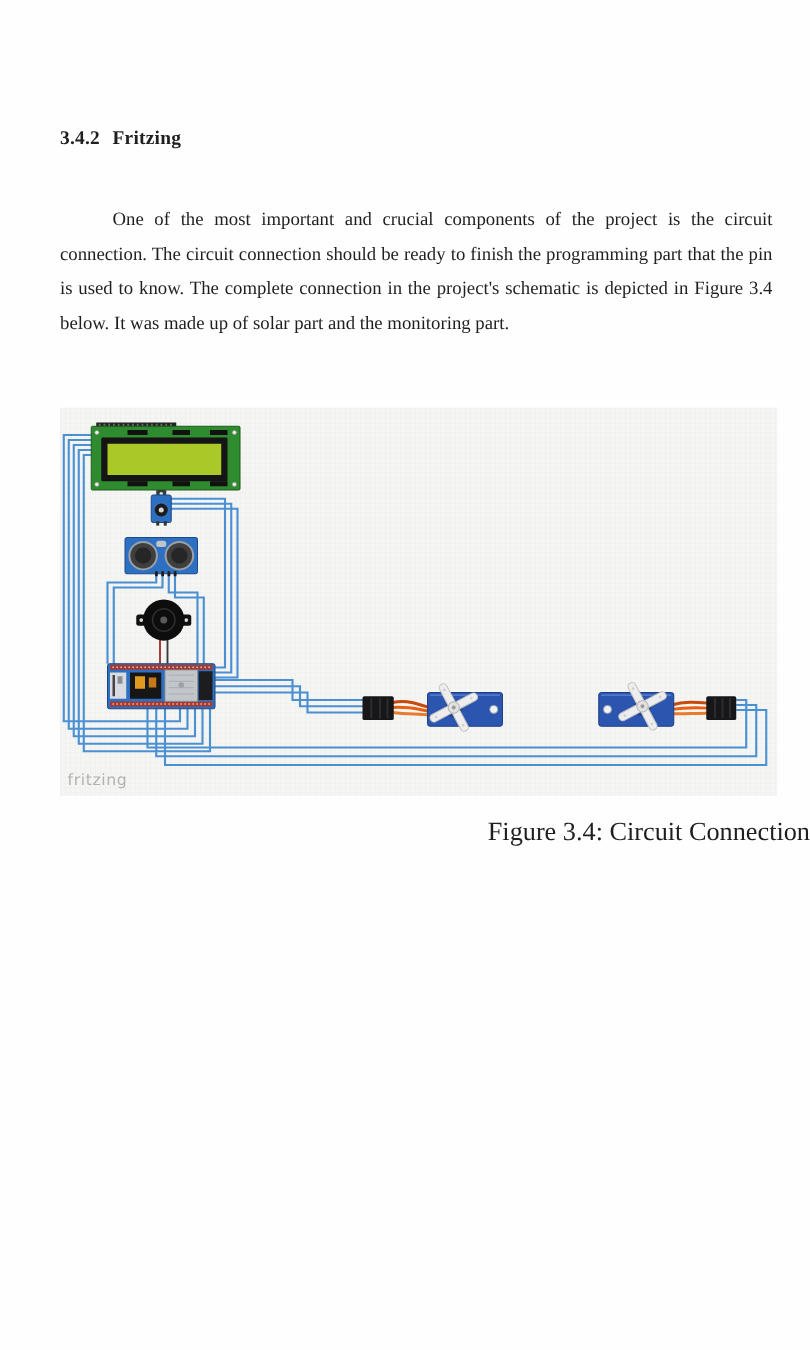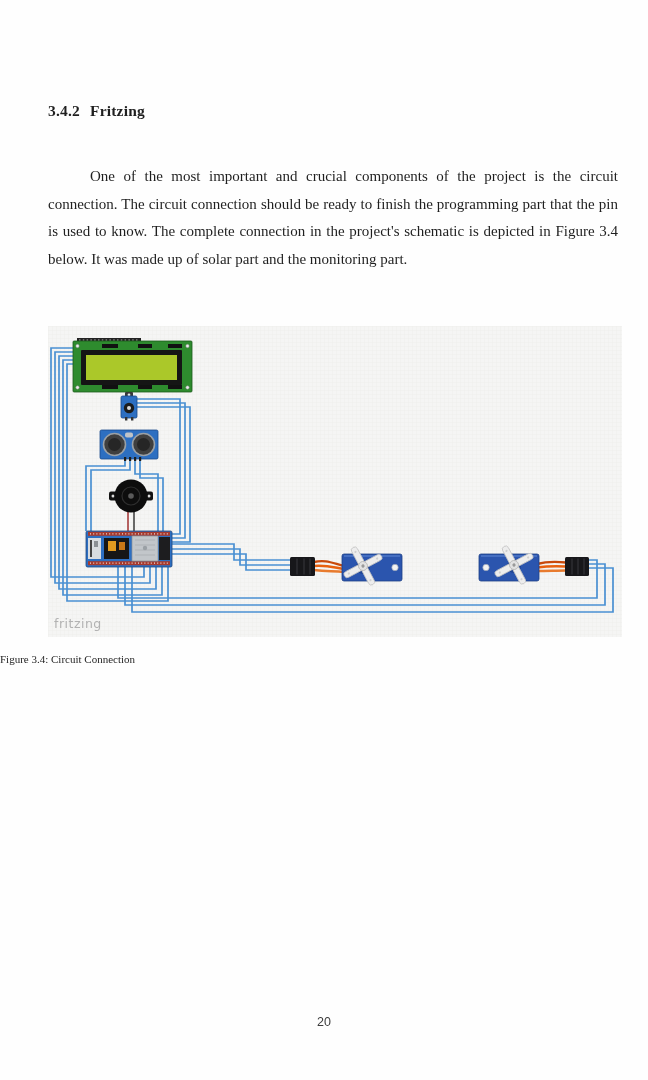--- a/index.html
+++ b/index.html
@@ -22,21 +22,21 @@
     font-size:15px;line-height:27.5px;
     text-align:justify;text-indent:42px;margin:0;
   }
   .figure-wrap{position:absolute;left:0;top:0;margin:0;}
   .diagram{
     position:absolute;left:48px;top:326px;width:574px;height:311px;
   }
   .diagram svg{display:block;}
   .caption{
     position:absolute;left:0;top:653px;width:648px;
-    text-align:left;font-size:11px;
+    text-align:right;font-size:21px;
   }
   .page-num{
     position:absolute;left:0;top:1015px;width:648px;
     text-align:center;font-size:12.5px;color:#3c3c3c;
     font-family:"Liberation Sans","DejaVu Sans",sans-serif;
   }
   .wm{
     font-family:"DejaVu Sans","Liberation Sans",sans-serif;
     font-size:12.5px;letter-spacing:.5px;
   }
@@ -215,15 +215,14 @@
             <circle cx="0" cy="0" r="1.6" fill="#9a9a9a"></circle>
           </g>
         </g>
 
         <text class="wm" x="6" y="302" fill="#b2b2b2">fritzing</text>
       </svg>
     </div>
     <figcaption class="caption">Figure 3.4: Circuit Connection</figcaption>
   </figure>
 
-  <div class="page-num">20</div>
 
 </div>
 
 </body></html>

